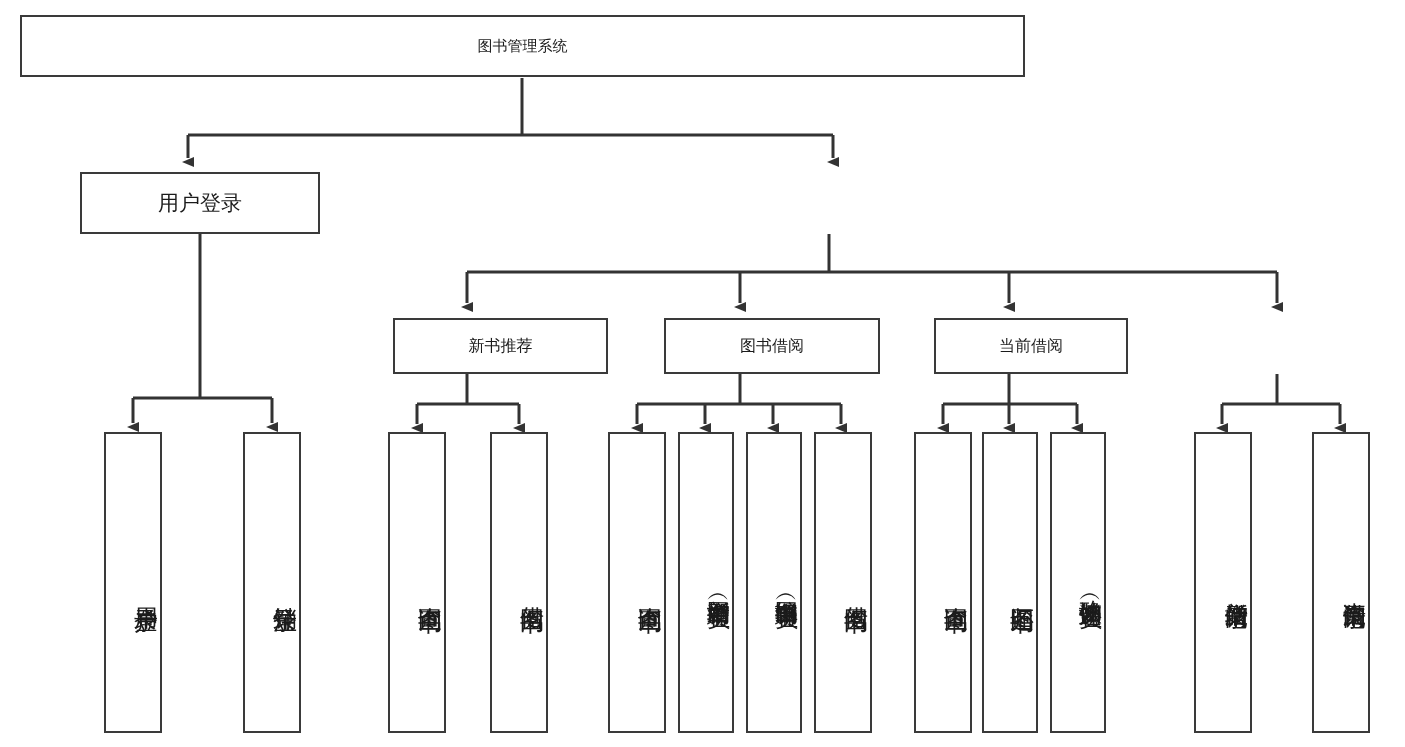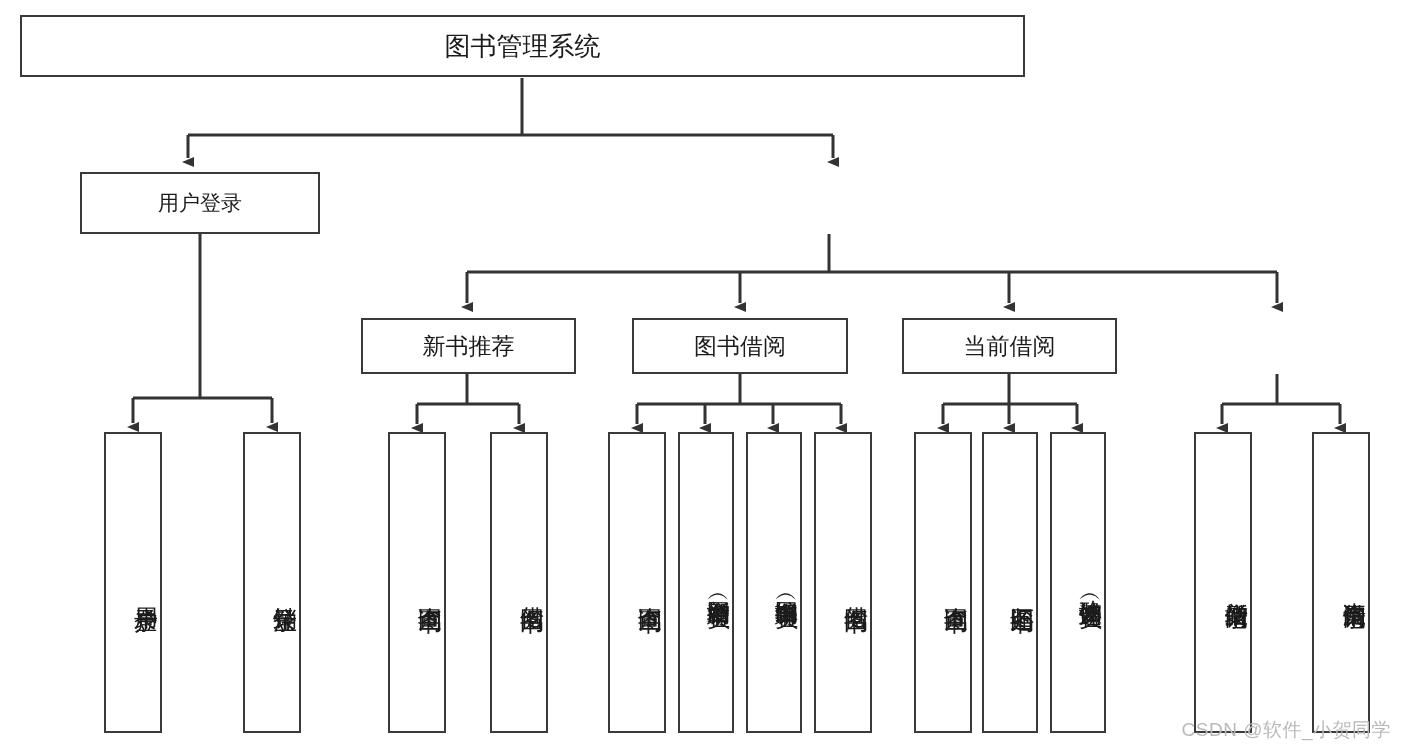--- a/index.html
+++ b/index.html
@@ -28,23 +28,23 @@
     position:absolute;
     box-sizing:border-box;
     background:#ffffff;
     border:2.5px solid #3a3a3a;
     display:flex;
     align-items:center;
     justify-content:center;
     text-align:center;
     color:#1b1b1b;
   }
-  .node.lvl0{ font-size:26px; }
+  .node.lvl0{ font-size:15px; }
   .node.lvl1{ font-size:21px; }
-  .node.lvl2{ font-size:23px; }
+  .node.lvl2{ font-size:16px;margin-left:32px; }
   
   .node.leaf{
     writing-mode:vertical-rl;
     text-orientation:upright;
     align-items:flex-start;
     justify-content:center;
     padding-top:14px;
     font-size:24px;
     line-height:1.18;
     letter-spacing:1px;
@@ -130,21 +130,21 @@
 
 
   <div class="node lvl2" style="left:361px; top:318px; width:215px; height:56px;">
     <span class="nodelabel">新书推荐</span>
   </div>
 
   <div class="node lvl2" style="left:632px; top:318px; width:216px; height:56px;text-align:right;">
     <span class="nodelabel">图书借阅</span>
   </div>
 
-  <div class="node lvl2" style="left:902px; top:318px; width:215px; height:56px;">
+  <div class="node lvl2" style="left:902px; top:318px; width:194px; height:56px;">
     <span class="nodelabel">当前借阅</span>
   </div>
 
 
   <div class="node leaf" style="left:104px; top:432px; width:58px; height:301px;">
     <span class="nodelabel">用户登录</span>
   </div>
 
   <div class="node leaf" style="left:243px; top:432px; width:58px; height:301px;">
     <span class="nodelabel">注销登录</span>
@@ -187,15 +187,14 @@
   </div>
 
   <div class="node leaf tall" style="left:1194px; top:432px; width:58px; height:301px;">
     <span class="nodelabel">新增借阅记录</span>
   </div>
 
   <div class="node leaf tall" style="left:1312px; top:432px; width:58px; height:301px;">
     <span class="nodelabel">查询借阅记录</span>
   </div>
 
-  <div id="watermark">CSDN @软件_小贺同学</div>
 
 </div>
 
 </body></html>

